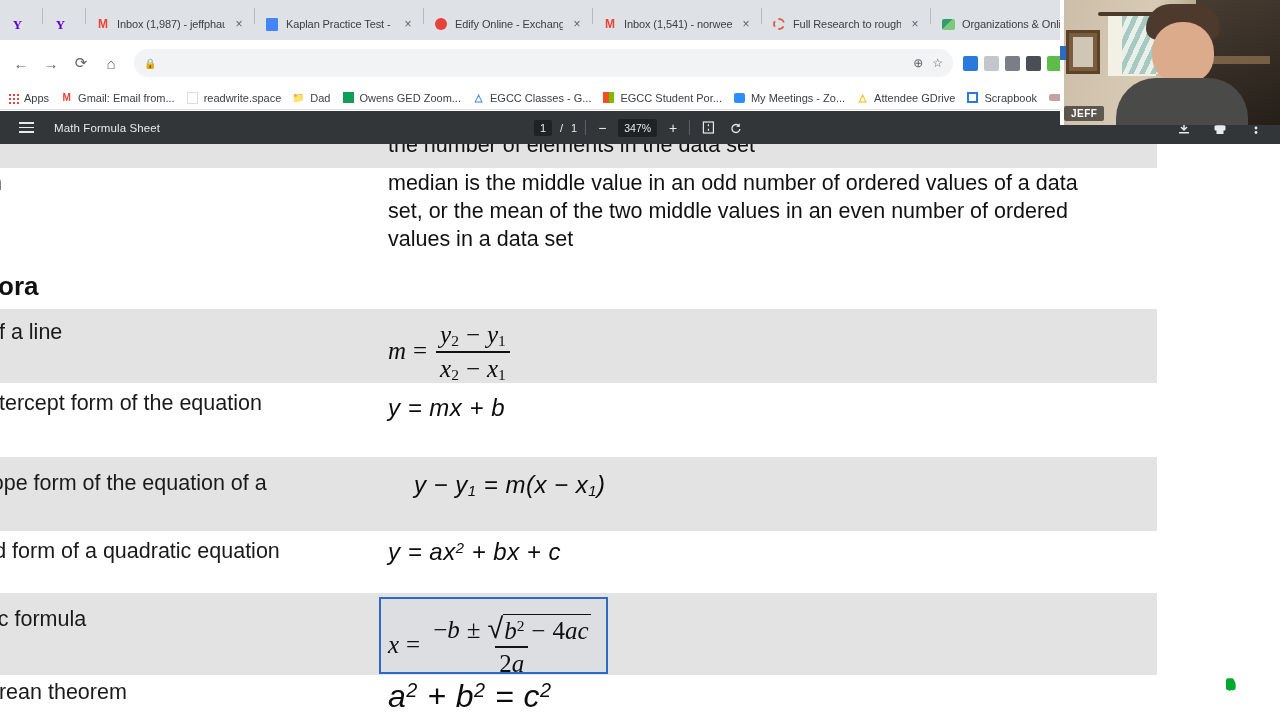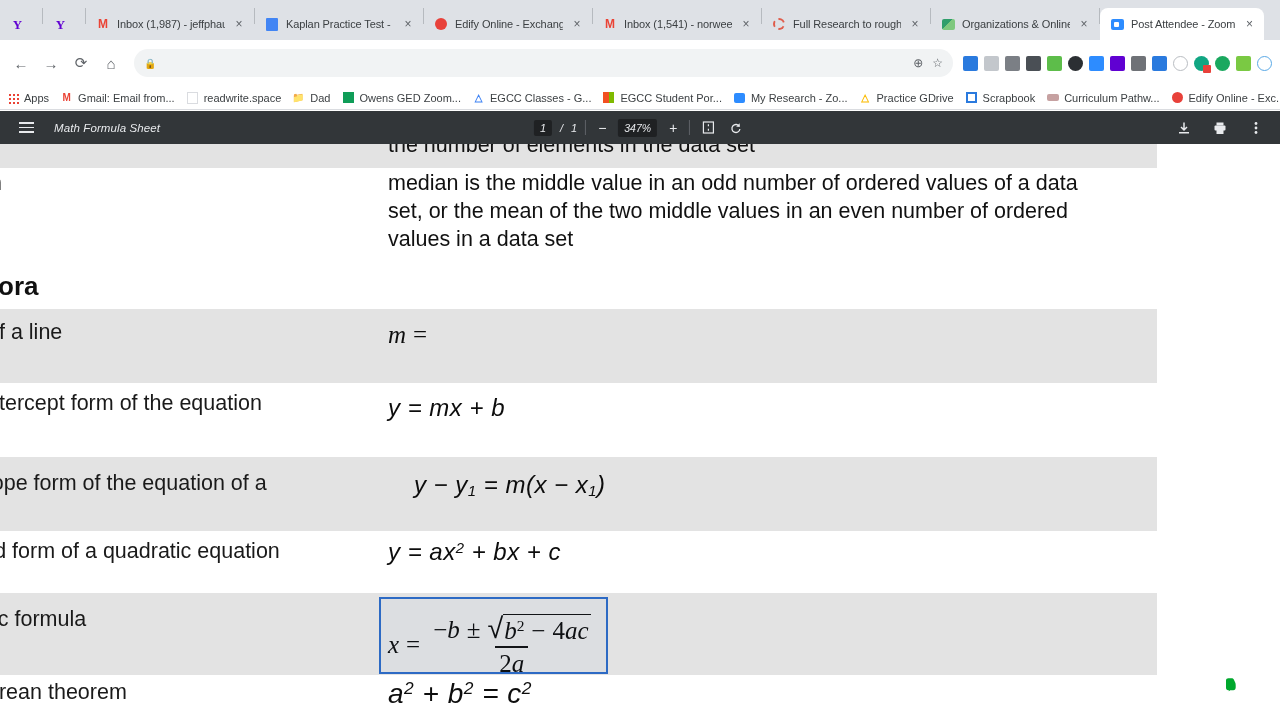--- a/index.html
+++ b/index.html
@@ -93,21 +93,21 @@
   .bm-label { font-size: 11px; color: #3c4043; white-space: nowrap; }
   .apps-grid {
     width: 12px; height: 12px;
     background-image: radial-gradient(#ea4335 28%, transparent 30%);
     background-size: 4px 4px; background-position: 1px 1px;
   }
 
   
   .pdftoolbar {
     position: absolute; top: 111px; left: 0; width: 1280px; height: 33px;
-    background: #323639; display: flex; align-items: center; color: #e8eaed; font-style: italic;
+    background: #323639; display: flex; align-items: center; color: #e8eaed;
   }
   .pdf-hamburger { width: 36px; display: flex; flex-direction: column; gap: 3px;
                    align-items: center; justify-content: center; margin-left: 8px; }
   .pdf-hamburger i { display: block; width: 15px; height: 1.6px; background: #e8eaed; }
   .pdf-title { font-size: 11.5px; margin-left: 10px; color: #e8eaed; letter-spacing: 0.1px; }
   .pdf-center { margin-left: auto; margin-right: auto; display: flex; align-items: center; gap: 8px;
                 position: absolute; left: 50%; transform: translateX(-50%); }
   .pagebox {
     background: #1f2123; color: #e8eaed; font-size: 11px;
     padding: 2px 6px; border-radius: 2px; min-width: 18px; text-align: center;
@@ -353,25 +353,25 @@
       <span class="bm-ico">
           <i style="display:block;width:11px;height:11px;background:
         linear-gradient(to right,#f25022 0 50%,#7fba00 50% 100%)"></i>
         </span>
       <span class="bm-label">EGCC Student Por...</span>
     </div>
     <div class="bm">
       <span class="bm-ico">
           <i style="display:block;width:11px;height:10px;background:#2d8cff;border-radius:2px"></i>
         </span>
-      <span class="bm-label">My Research - Zo...</span>
+      <span class="bm-label">My Meetings - Zo...</span>
     </div>
     <div class="bm">
       <span class="bm-ico" style="color:#fbbc04">△</span>
-      <span class="bm-label">Practice GDrive</span>
+      <span class="bm-label">Attendee GDrive</span>
     </div>
     <div class="bm">
       <span class="bm-ico">
           <i style="display:block;width:11px;height:11px;border:2px solid #2a7ade"></i>
         </span>
       <span class="bm-label">Scrapbook</span>
     </div>
     <div class="bm">
       <span class="bm-ico">
           <i style="display:block;width:12px;height:7px;background:#c6a1a1;border-radius:2px"></i>
@@ -450,20 +450,24 @@
       <div class="row" style="top:24px; height:110px;"></div>
       <div class="cell-label" style="top:27px; left:-10px;">n</div>
       <div class="para" style="top:26px; width:690px;">median is the middle value in an odd number of ordered values of a data set, or the mean of the two middle values in an even number of ordered values in a data set</div>
 
       <div class="sect-head" style="top:127px; left:-2px;">ora</div>
 
       <div class="row shaded" style="top:165px; height:74px;"></div>
       <div class="cell-label" style="top:176px; left:-13px;">of a line</div>
       <div class="cell-formula" style="top:176px; font-size:25px;">
         <span class="mi">m</span> <span class="mn">=</span>
+        <span class="frac">
+          <span class="num"><span class="mi">y</span><sub class="mn">2</sub> <span class="mn">−</span> <span class="mi">y</span><sub class="mn">1</sub></span>
+          <span class="den"><span class="mi">x</span><sub class="mn">2</sub> <span class="mn">−</span> <span class="mi">x</span><sub class="mn">1</sub></span>
+        </span>
       </div>
 
       <div class="row" style="top:239px; height:74px;"></div>
       <div class="cell-label" style="top:247px; left:-13px;">
         <span>ntercept form of the equation</span><br>
         
       </div>
       <div class="cell-formula italic-sans" style="top:250px; font-size:24px; letter-spacing:.5px;">y = mx + b</div>
 
       <div class="row shaded" style="top:313px; height:74px;"></div>
@@ -491,28 +495,45 @@
                 <span class="radicand"><span class="mi">b</span><sup class="mn">2</sup> <span class="mn">−</span> <span class="mn">4</span><span class="mi">ac</span></span>
               </span>
           </span>
           <span class="den"><span class="mn">2</span><span class="mi">a</span></span>
         </span>
       </div>
       <div class="selbox" style="left:379px; top:453px; width:229px; height:77px;"></div>
 
       <div class="row" style="top:531px; height:45px;"></div>
       <div class="cell-label" style="top:536px; left:-13px;">orean theorem</div>
-      <div class="cell-formula italic-sans" style="top:534px; font-size:28px; letter-spacing:.5px;">
+      <div class="cell-formula italic-sans" style="top:534px; font-size:32px; letter-spacing:.5px;">
         a<sup>2</sup> + b<sup>2</sup> = c<sup>2</sup>
       </div>
     </div>
 
     <div class="evernote">
       <svg width="13" height="15" viewBox="0 0 13 15">
         <path d="M2 3.2C2 1.9 3 1.2 4.4 1.2h3c1.2 0 2 .4 2.4 1.3l1.4 3c.4.9.5 1.7.5 2.8v2.3c0 1.6-.9 2.6-2.4 2.6H4.2C2.8 13.2 2 12.3 2 10.8z" fill="#00a82d"></path>
         <path d="M4.6 11.6c.7 0 1.2.4 1.2 1.1 0 .6-.4 1-1 1" fill="none" stroke="#00a82d" stroke-width="1"></path>
       </svg>
     </div>
 
   </div>
 
+  <div class="webcam">
+    <div class="wc-wall"></div>
+    <div class="wc-dark"></div>
+    <div class="wc-window"></div>
+    <div class="wc-rod"></div>
+    <div class="wc-curtain"></div>
+    <div class="wc-frame">
+      <div class="wc-frameinner"></div>
+    </div>
+    <div class="wc-shelf"></div>
+    <div class="wc-hair"></div>
+    <div class="wc-face"></div>
+    <div class="wc-body"></div>
+    <div class="wc-edge"></div>
+    <div class="wc-blue"></div>
+    <div class="wc-name">JEFF</div>
+  </div>
 
 </div>
 
 </body></html>

